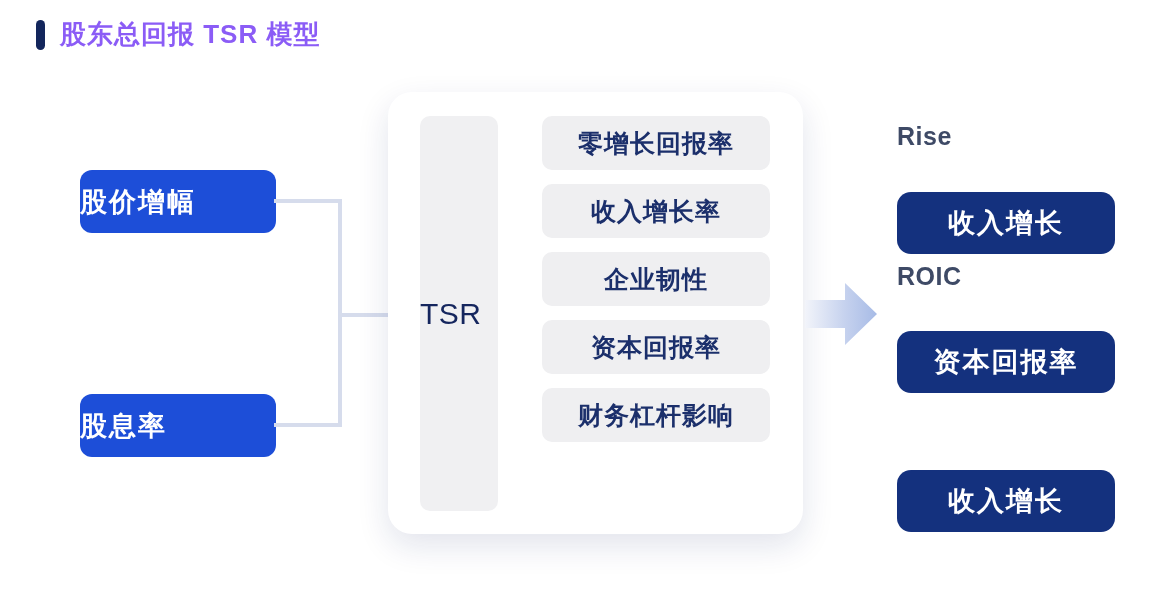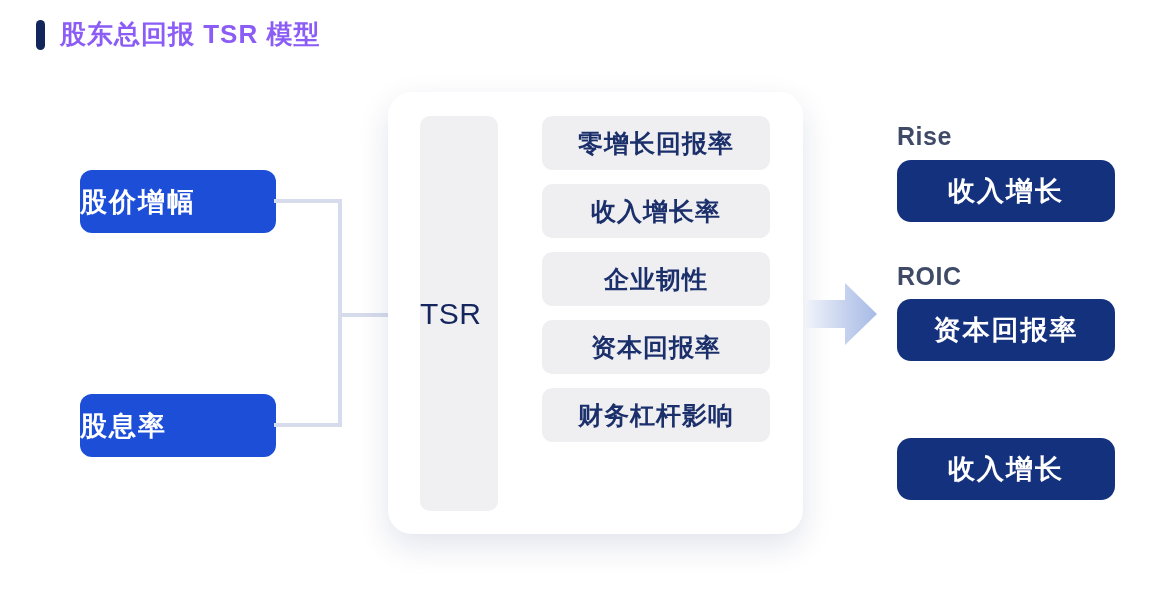--- a/index.html
+++ b/index.html
@@ -136,20 +136,21 @@
     width: 218px; height: 62px;
     background: #14317e;
     border-radius: 14px;
     display: flex;
     align-items: center;
     justify-content: center;
     color: #ffffff;
     font-size: 27px;
     font-weight: 700;
     letter-spacing: 2px;
+    margin-top: 32px;
   }
   .out1 { top: 160px; }
   .out2 { top: 299px; }
   .out3 { top: 438px; }
 </style>
 </head>
 <body>
 
 <div class="canvas">
 

